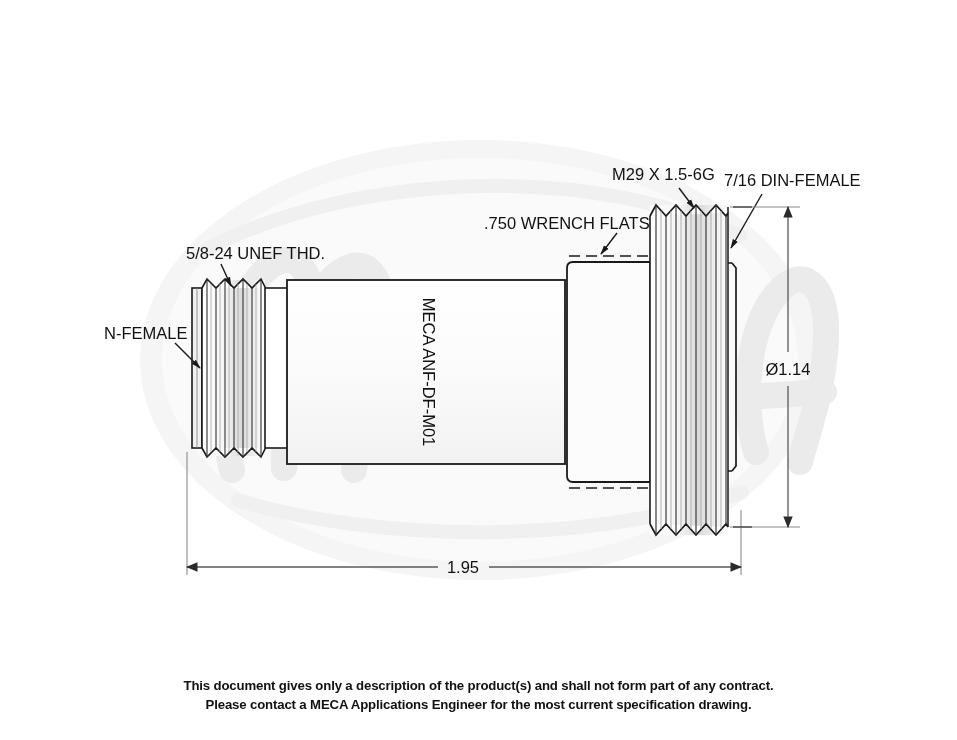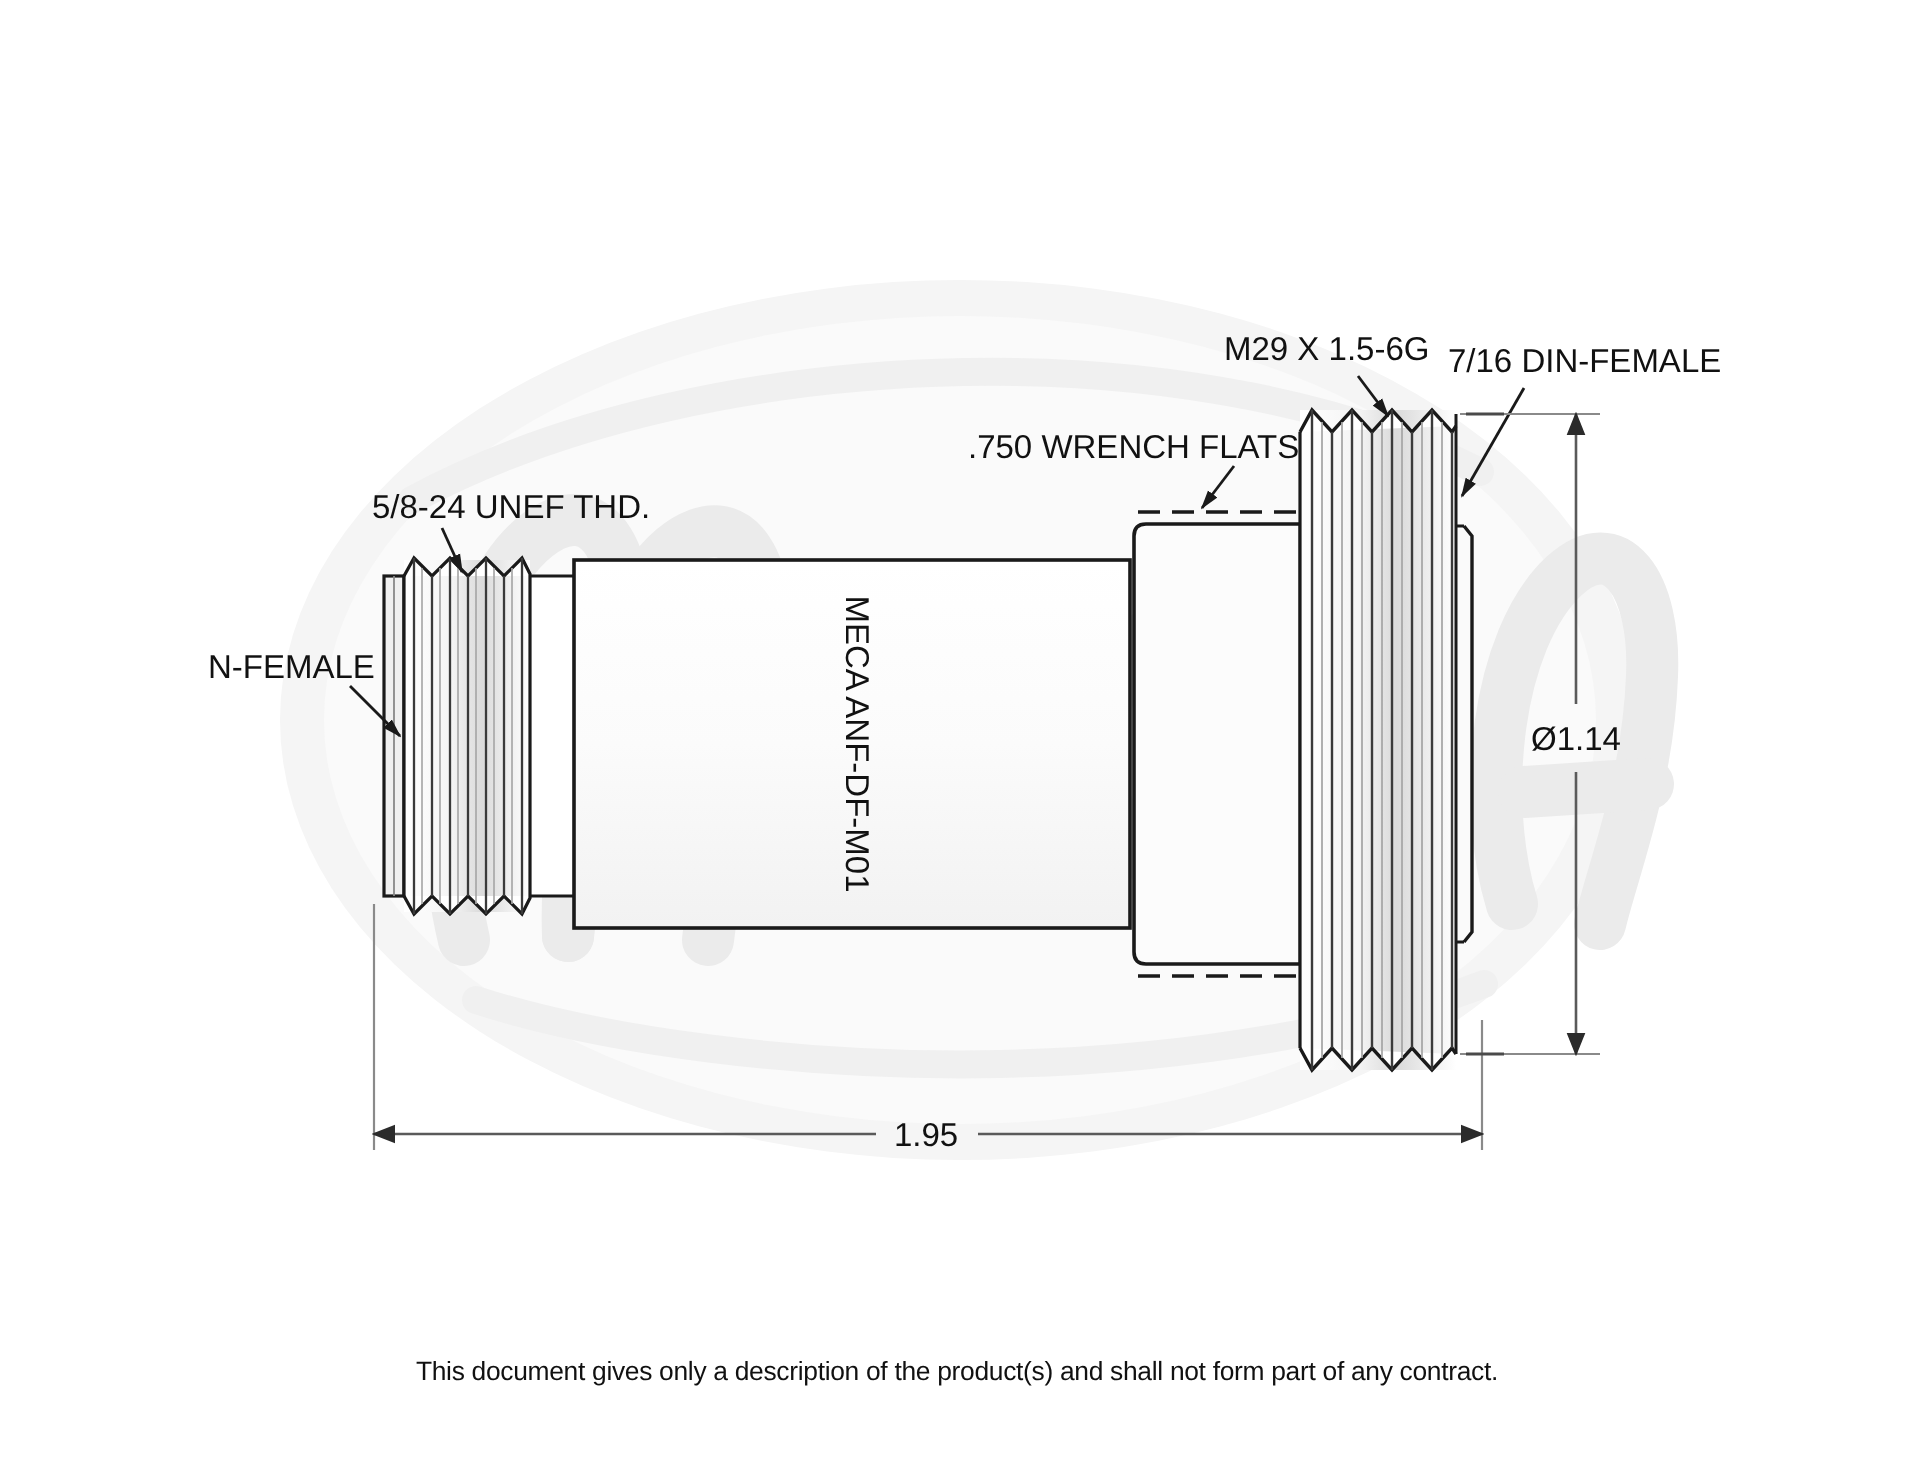--- a/index.html
+++ b/index.html
@@ -29,21 +29,21 @@
     display: block;
   }
   .disclaimer {
     position: absolute;
     left: 0;
     top: 676px;
     width: 957px;
     text-align: center;
     font-family: "Liberation Sans", sans-serif;
     font-size: 13.2px;
-    font-weight: normal;
+    font-weight: bold;
     letter-spacing: -0.15px;
     color: #111111;
     line-height: 19px;
   }
   .disclaimer div { white-space: nowrap; }
 </style>
 </head>
 <body>
 
 <div id="drawing-root">
@@ -242,15 +242,16 @@
     </g>
 
     <g stroke="#4a4a4a" stroke-width="1.4">
       <line x1="733" y1="207" x2="752" y2="207"></line>
       <line x1="733" y1="527" x2="752" y2="527"></line>
     </g>
   </svg>
 
   <div class="disclaimer">
     <div>This document gives only a description of the product(s) and shall not form part of any contract.</div>
+    <div>Please contact a MECA Applications Engineer for the most current specification drawing.</div>
   </div>
 
 </div>
 
 </body></html>

